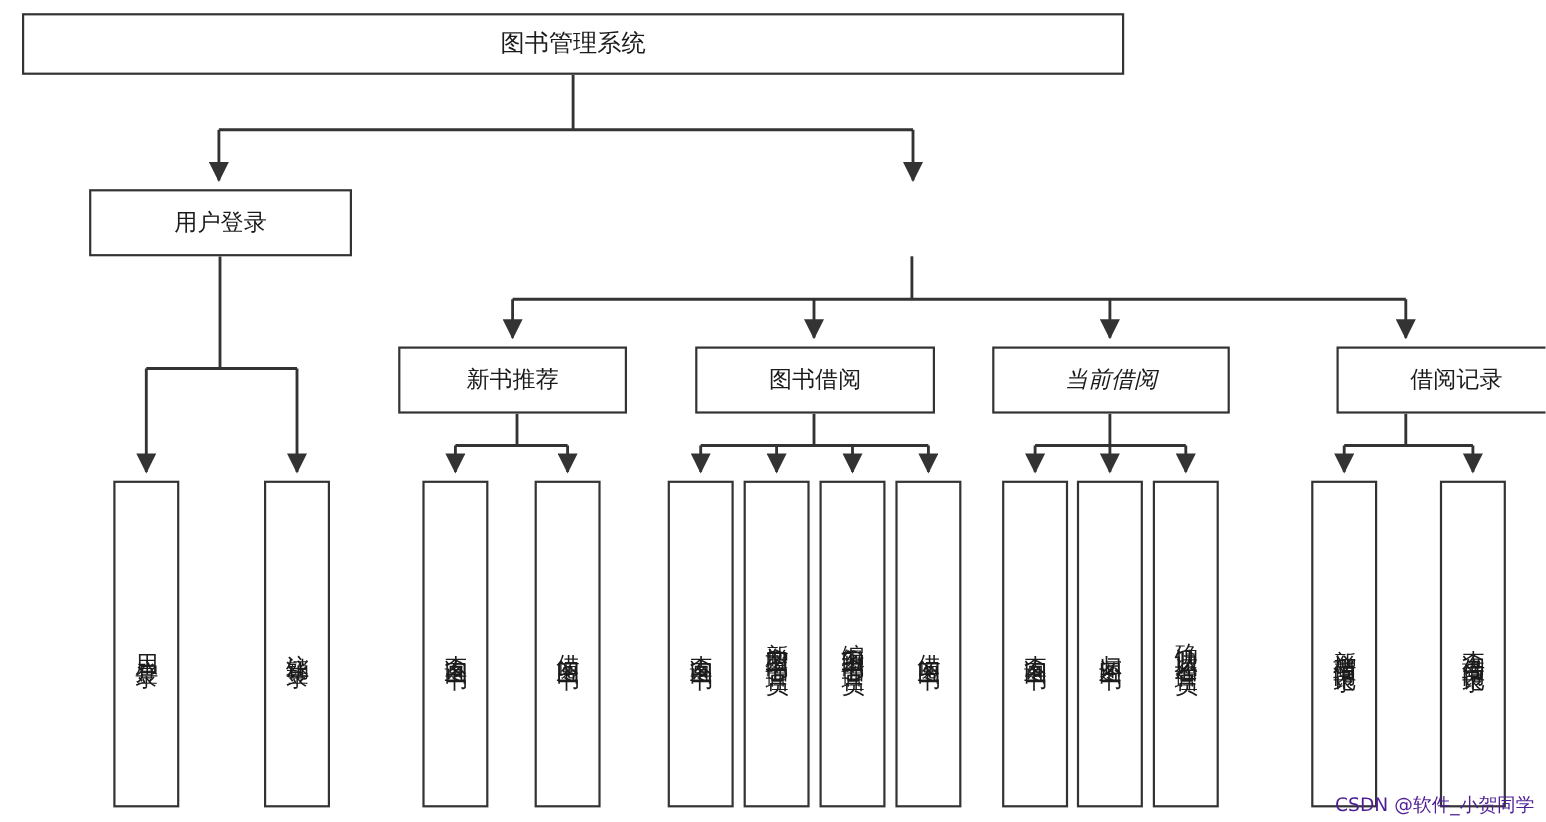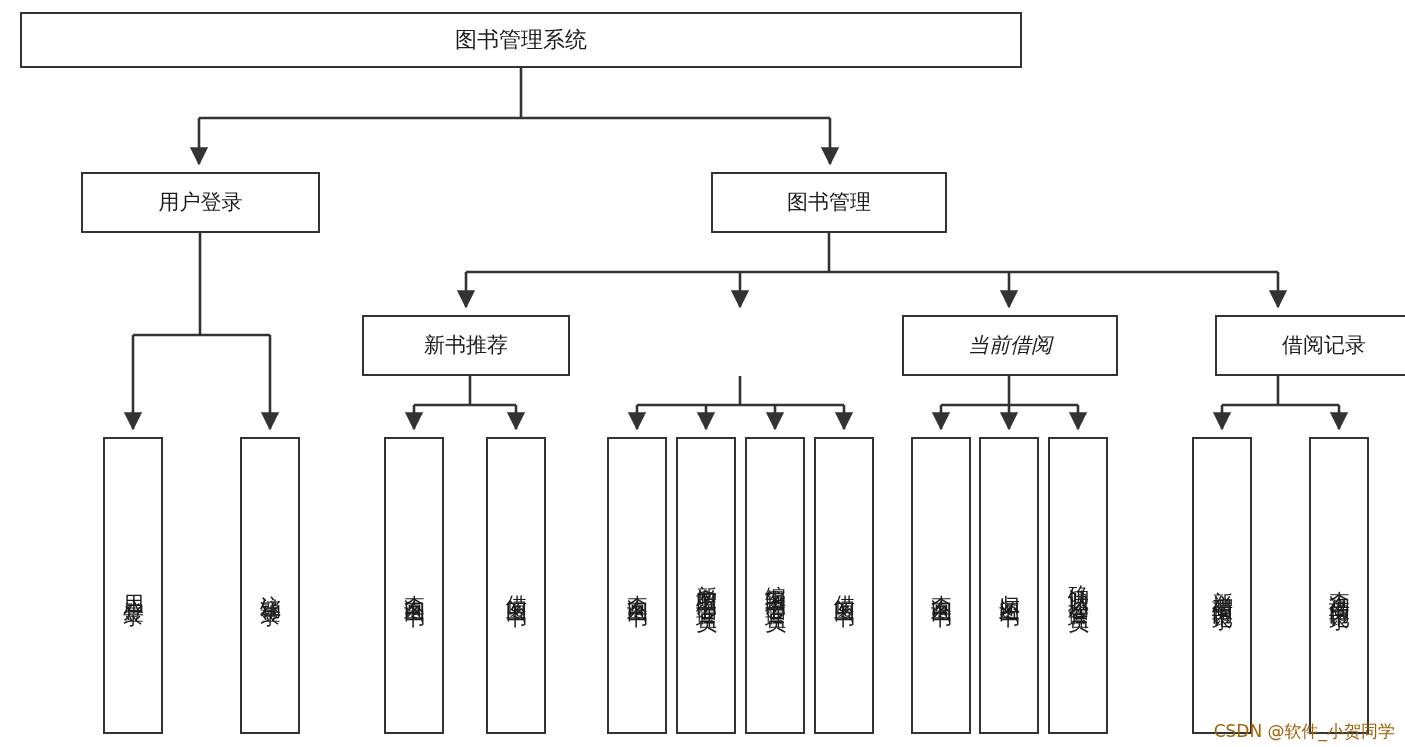--- a/index.html
+++ b/index.html
@@ -37,21 +37,21 @@
     writing-mode:vertical-rl;
     text-orientation:upright;
     font-size:21px;
     letter-spacing:4px;
     line-height:1;
   }
   .watermark{
     position:absolute;
     right:10px;bottom:4px;
     font-size:17px;
-    color:#a16207;
+    color:#4c1d95;
     white-space:nowrap;
     user-select:none;
   }
 </style>
 </head>
 <body>
 
 <div id="diagram">
 
   <svg id="wires" viewBox="0 0 1405 747" xmlns="http://www.w3.org/2000/svg">
@@ -104,26 +104,26 @@
     </g>
   </svg>
 
   <div class="node h" id="root" style="left:20px;top:12px;width:1002px;height:56px;">
     <span class="lbl">图书管理系统</span>
   </div>
 
   <div class="node h" style="left:81px;top:172px;width:239px;height:61px;">
     <span class="lbl">用户登录</span>
   </div>
-  <div class="node h" style="left:711px;top:172px;width:236px;height:61px;">
-    <span class="lbl">图书管理</span>
-  </div>
 
   <div class="node h" style="left:362px;top:315px;width:208px;height:61px;">
     <span class="lbl">新书推荐</span>
+  </div>
+  <div class="node h" style="left:632px;top:315px;width:218px;height:61px;">
+    <span class="lbl">图书借阅</span>
   </div>
   <div class="node h" style="left:902px;top:315px;width:216px;height:61px;font-style:italic;">
     <span class="lbl">当前借阅</span>
   </div>
   <div class="node h" style="left:1170px;top:315px;width:218px;height:61px;margin-left:45px;">
     <span class="lbl">借阅记录</span>
   </div>
 
   <div class="node v" style="left:103px;top:437px;width:60px;height:297px;">
     <span class="lbl">用户登录</span>

